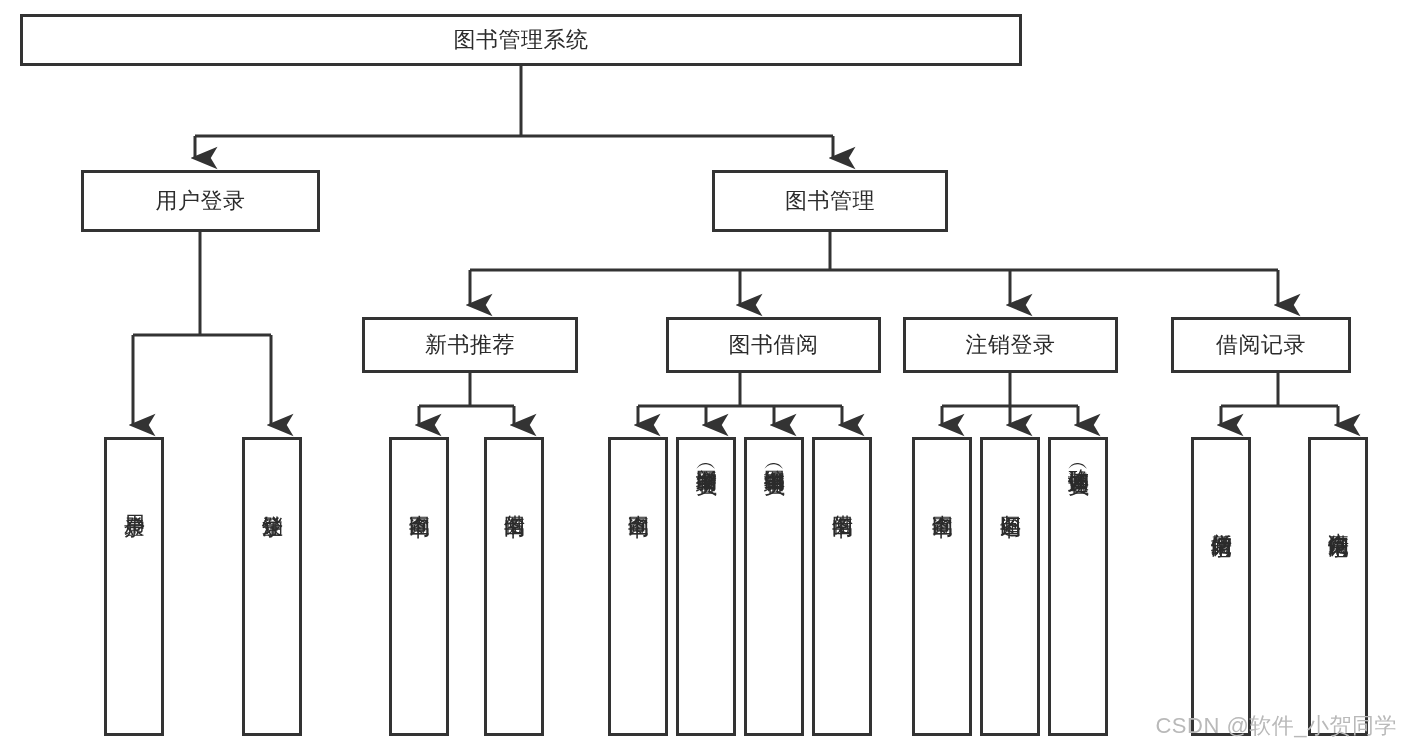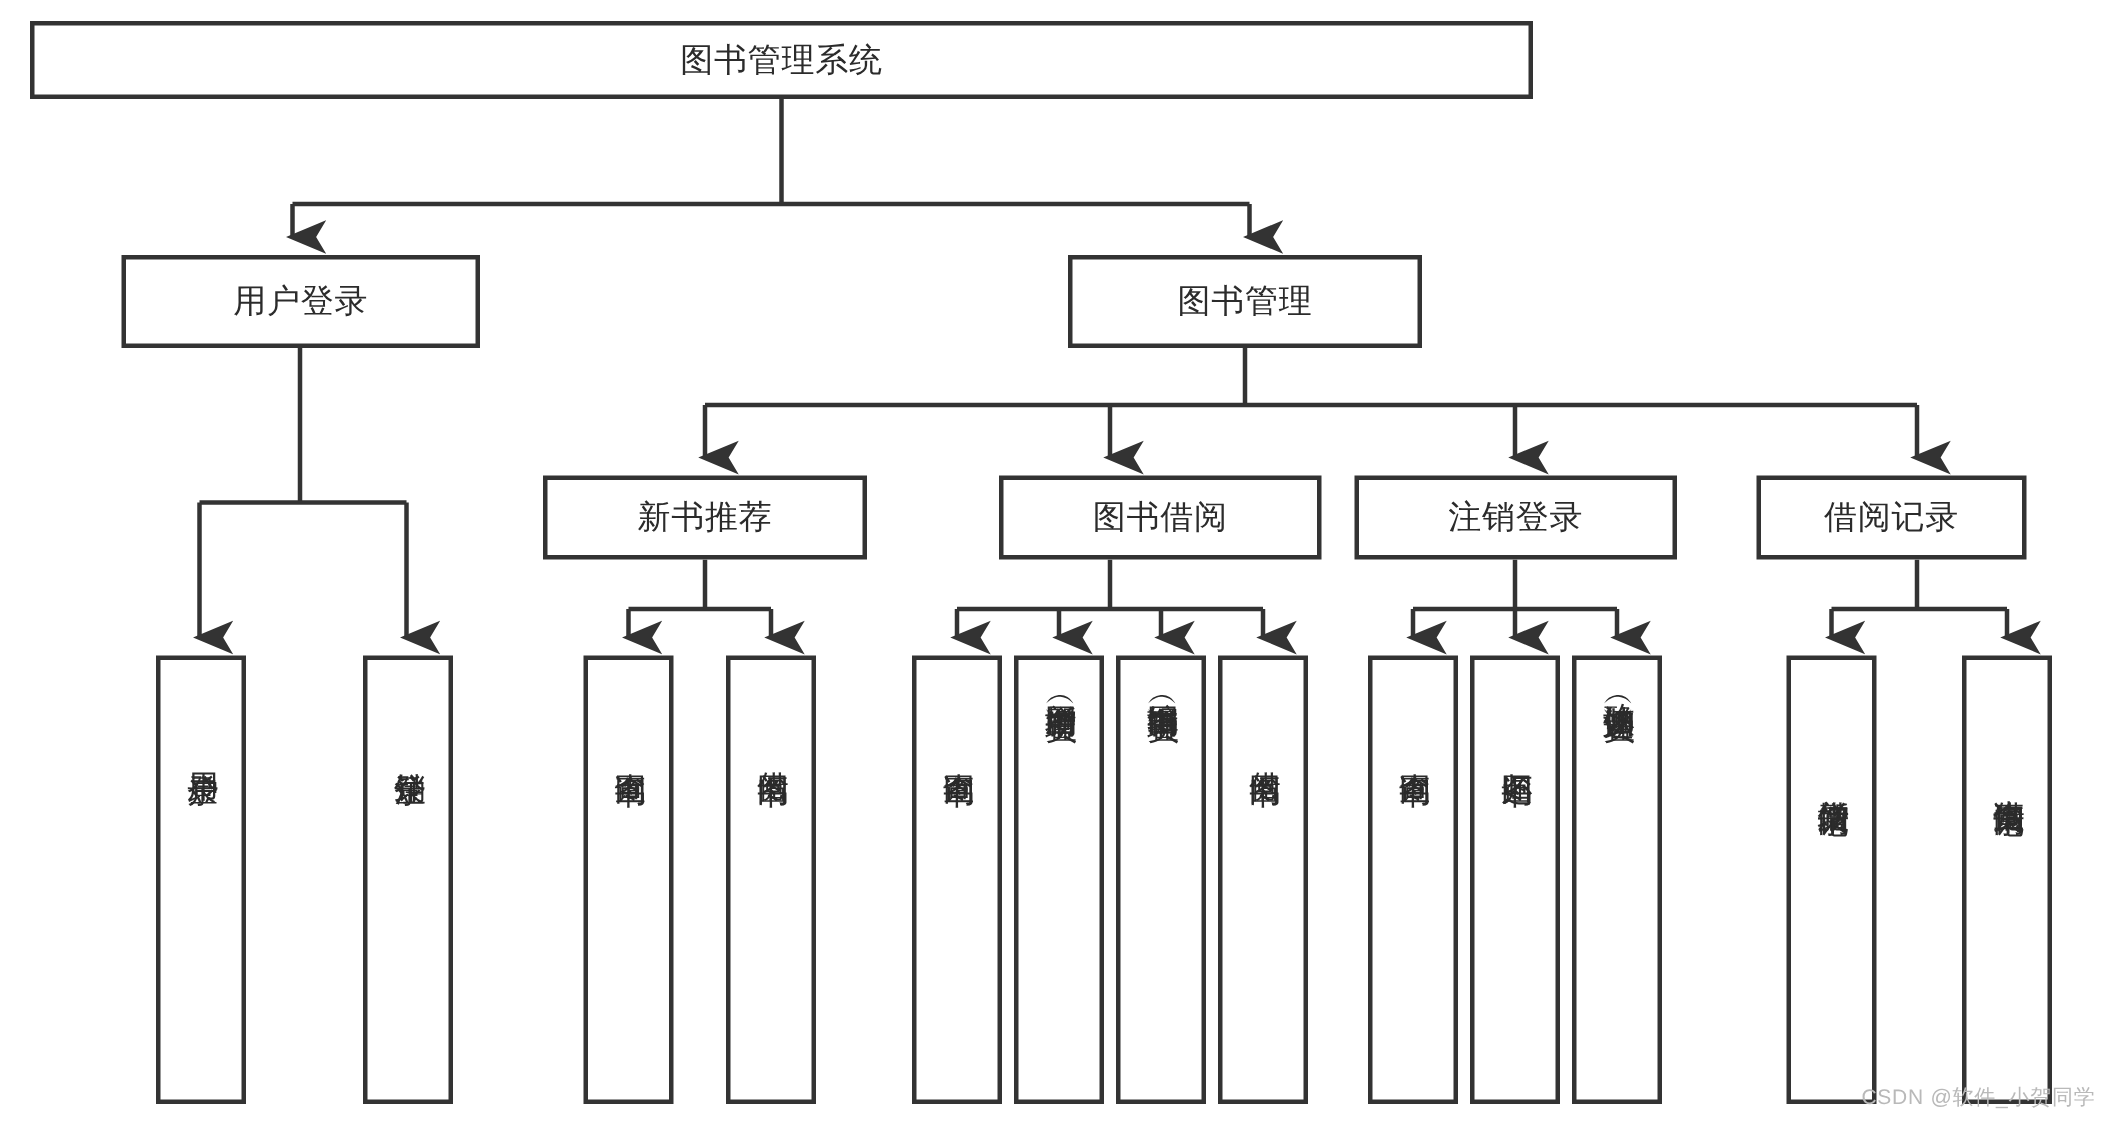--- a/index.html
+++ b/index.html
@@ -67,21 +67,21 @@
   .node.leaf.mid2 .node-label {
     margin-top: 70px;
   }
   .node.leaf.topalign .node-label {
     margin-top: 6px;
   }
   .watermark {
     position: absolute;
     right: 8px;
     bottom: 6px;
-    font-size: 14px;
+    font-size: 22px;
     color: #b9b9b9;
     letter-spacing: 0.5px;
     white-space: nowrap;
   }
 </style>
 </head>
 <body>
 
 <div id="canvas">
 

